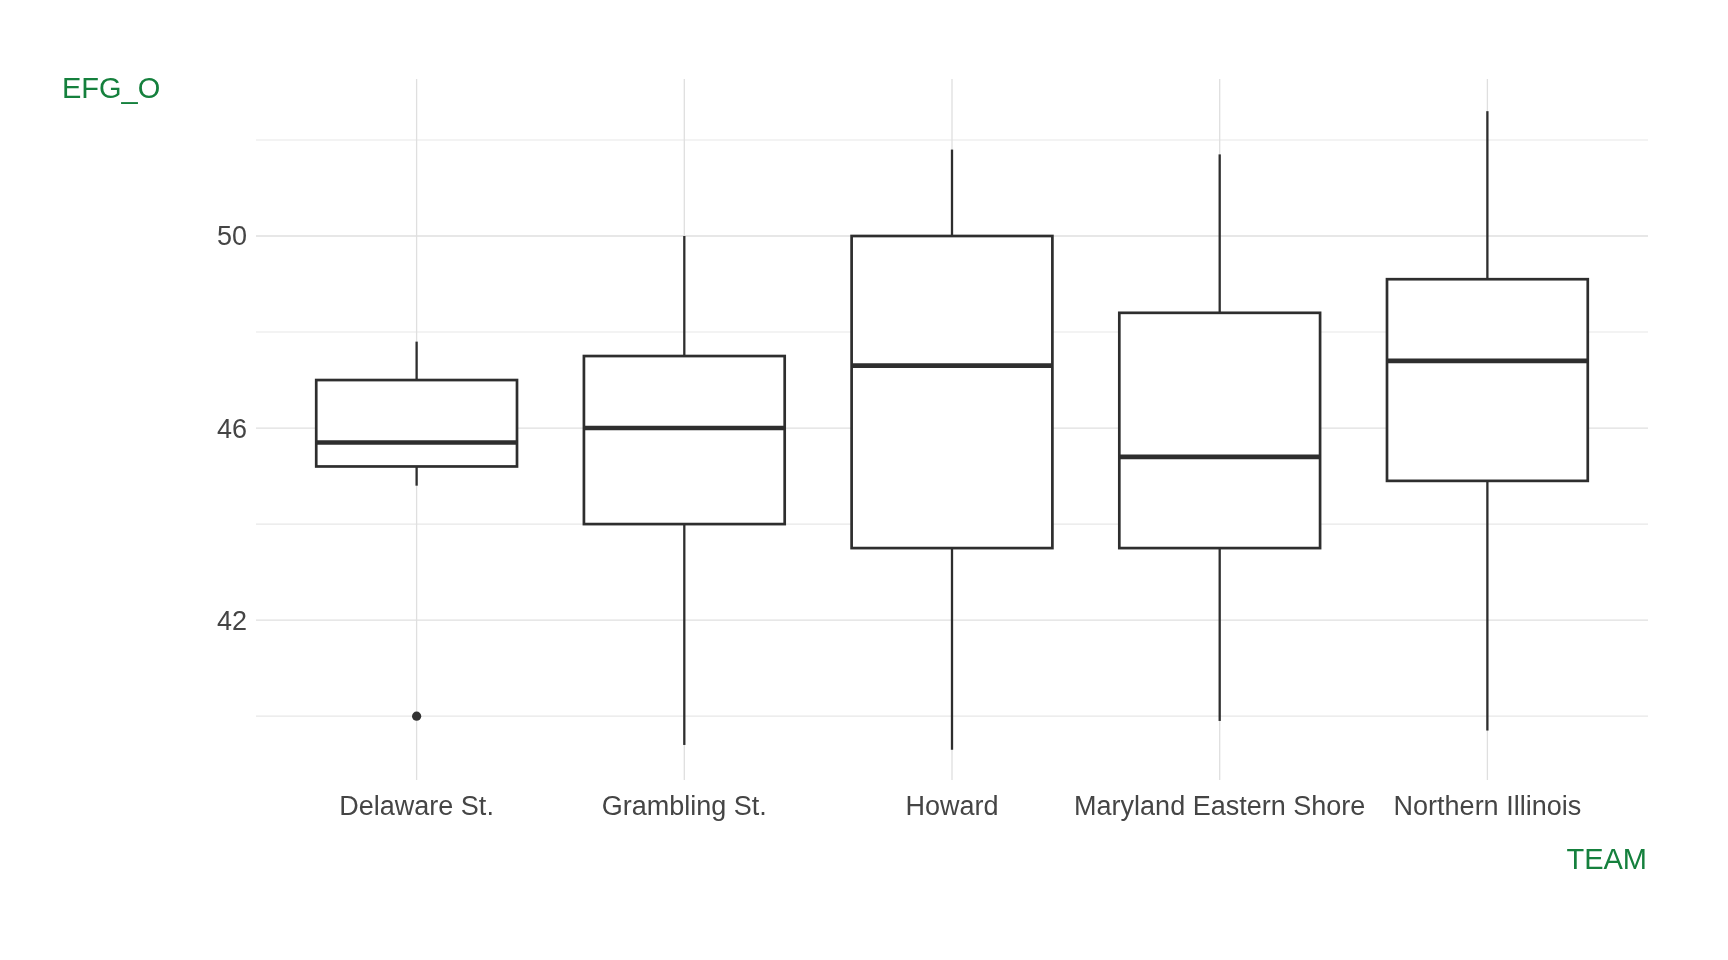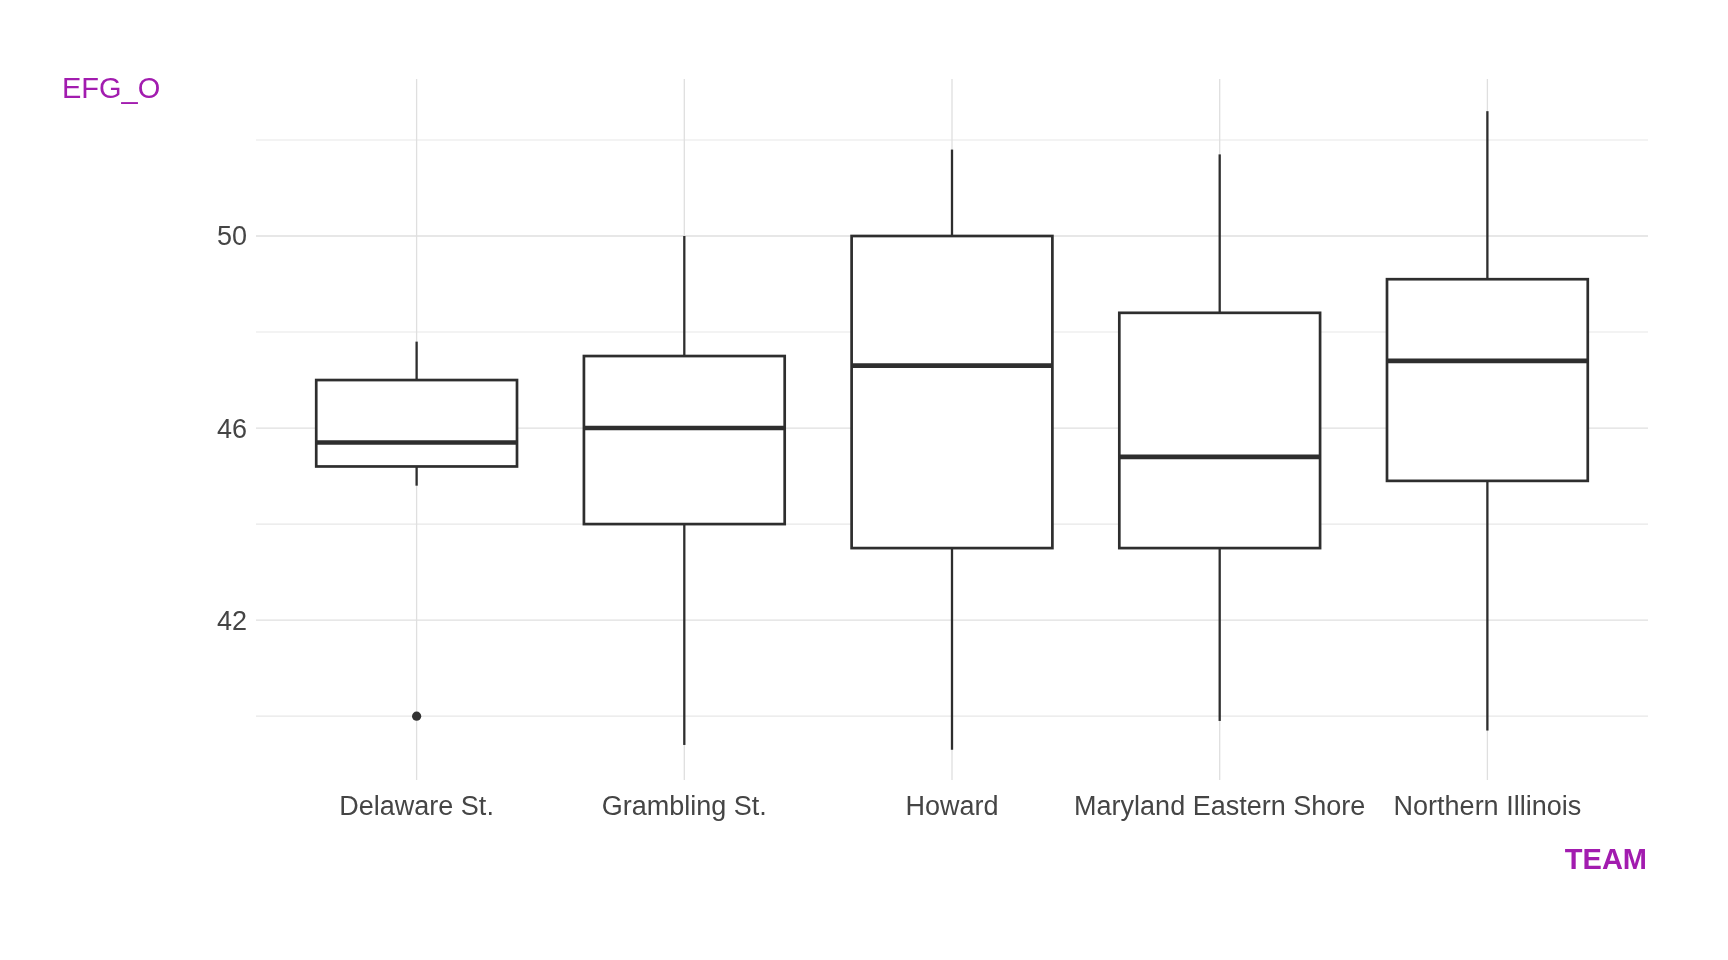--- a/index.html
+++ b/index.html
@@ -13,31 +13,30 @@
   }
   .figure {
     position: relative;
     width: 1728px;
     height: 960px;
     background: #ffffff;
   }
   .axis-title {
     position: absolute;
     font-size: 29px;
-    color: #a21caf;
+    color: #15803d;
     white-space: nowrap;
   }
   .y-title {
     left: 62px;
     top: 72px;
   }
   .x-title {
     right: 81px;
     top: 843px;
-    font-weight: bold;
   }
   svg.plot {
     position: absolute;
     left: 0;
     top: 0;
   }
   svg text {
     font-family: "Liberation Sans", sans-serif;
   }
 </style>

